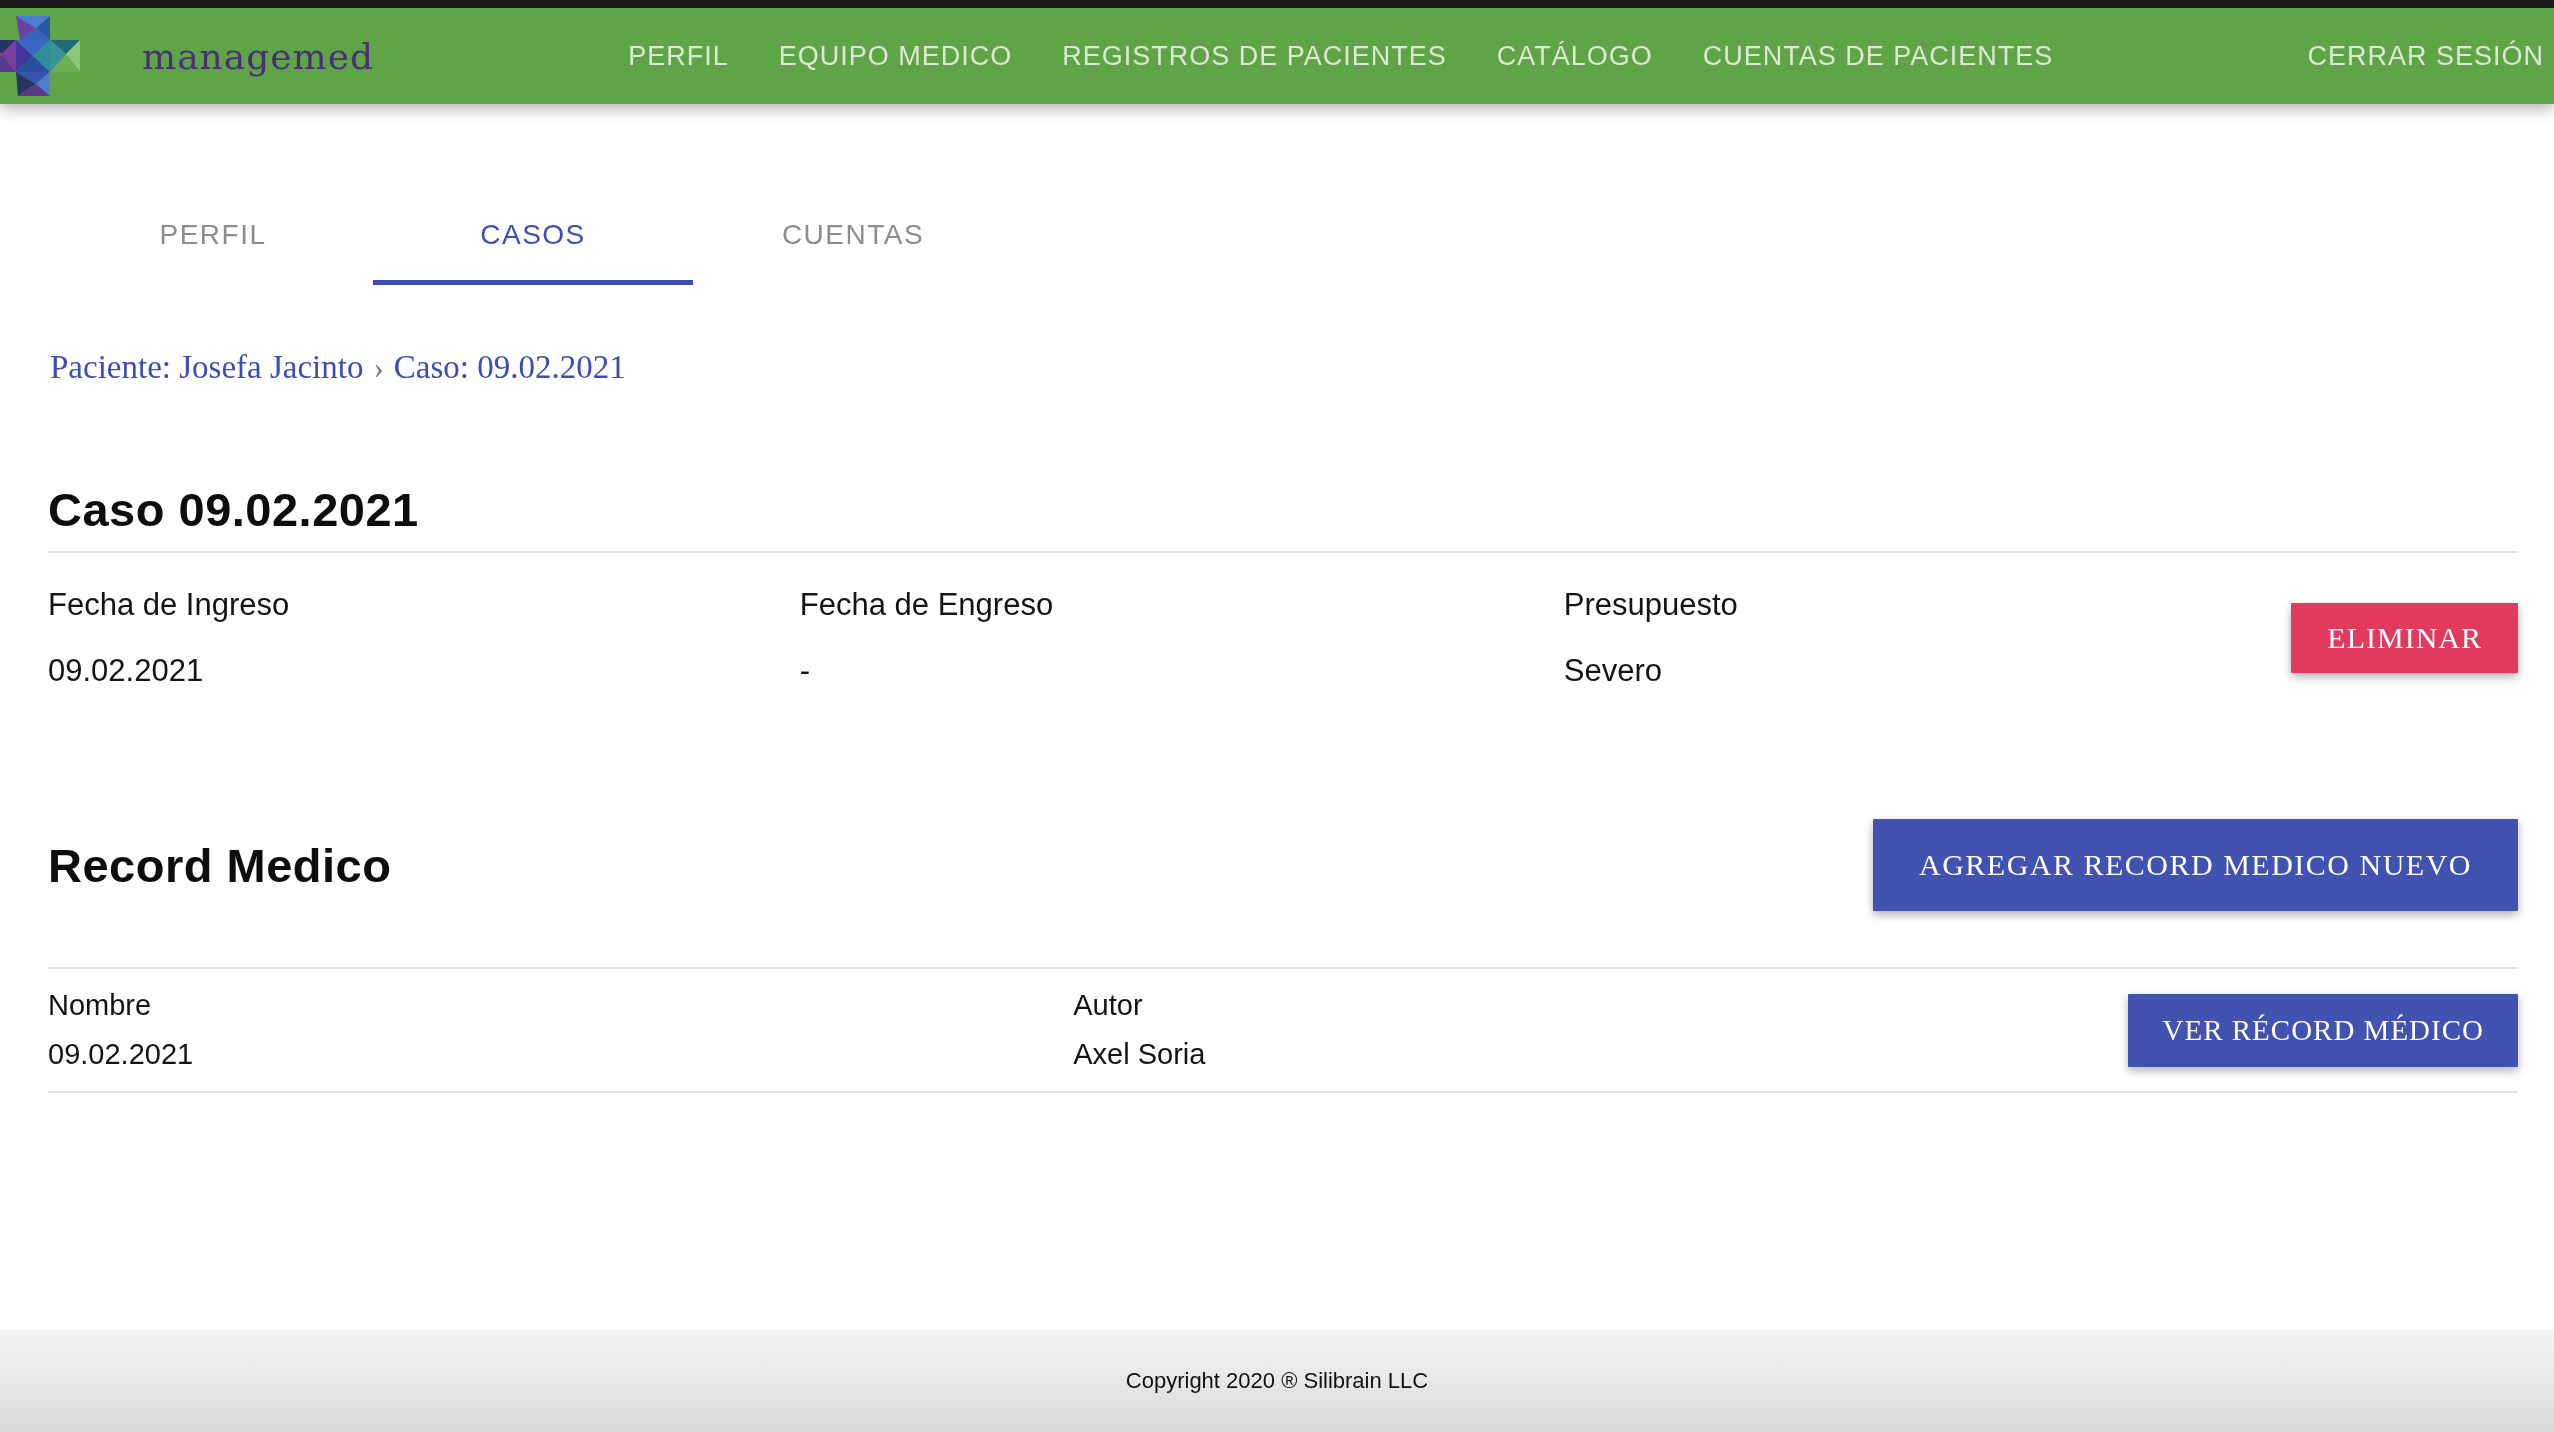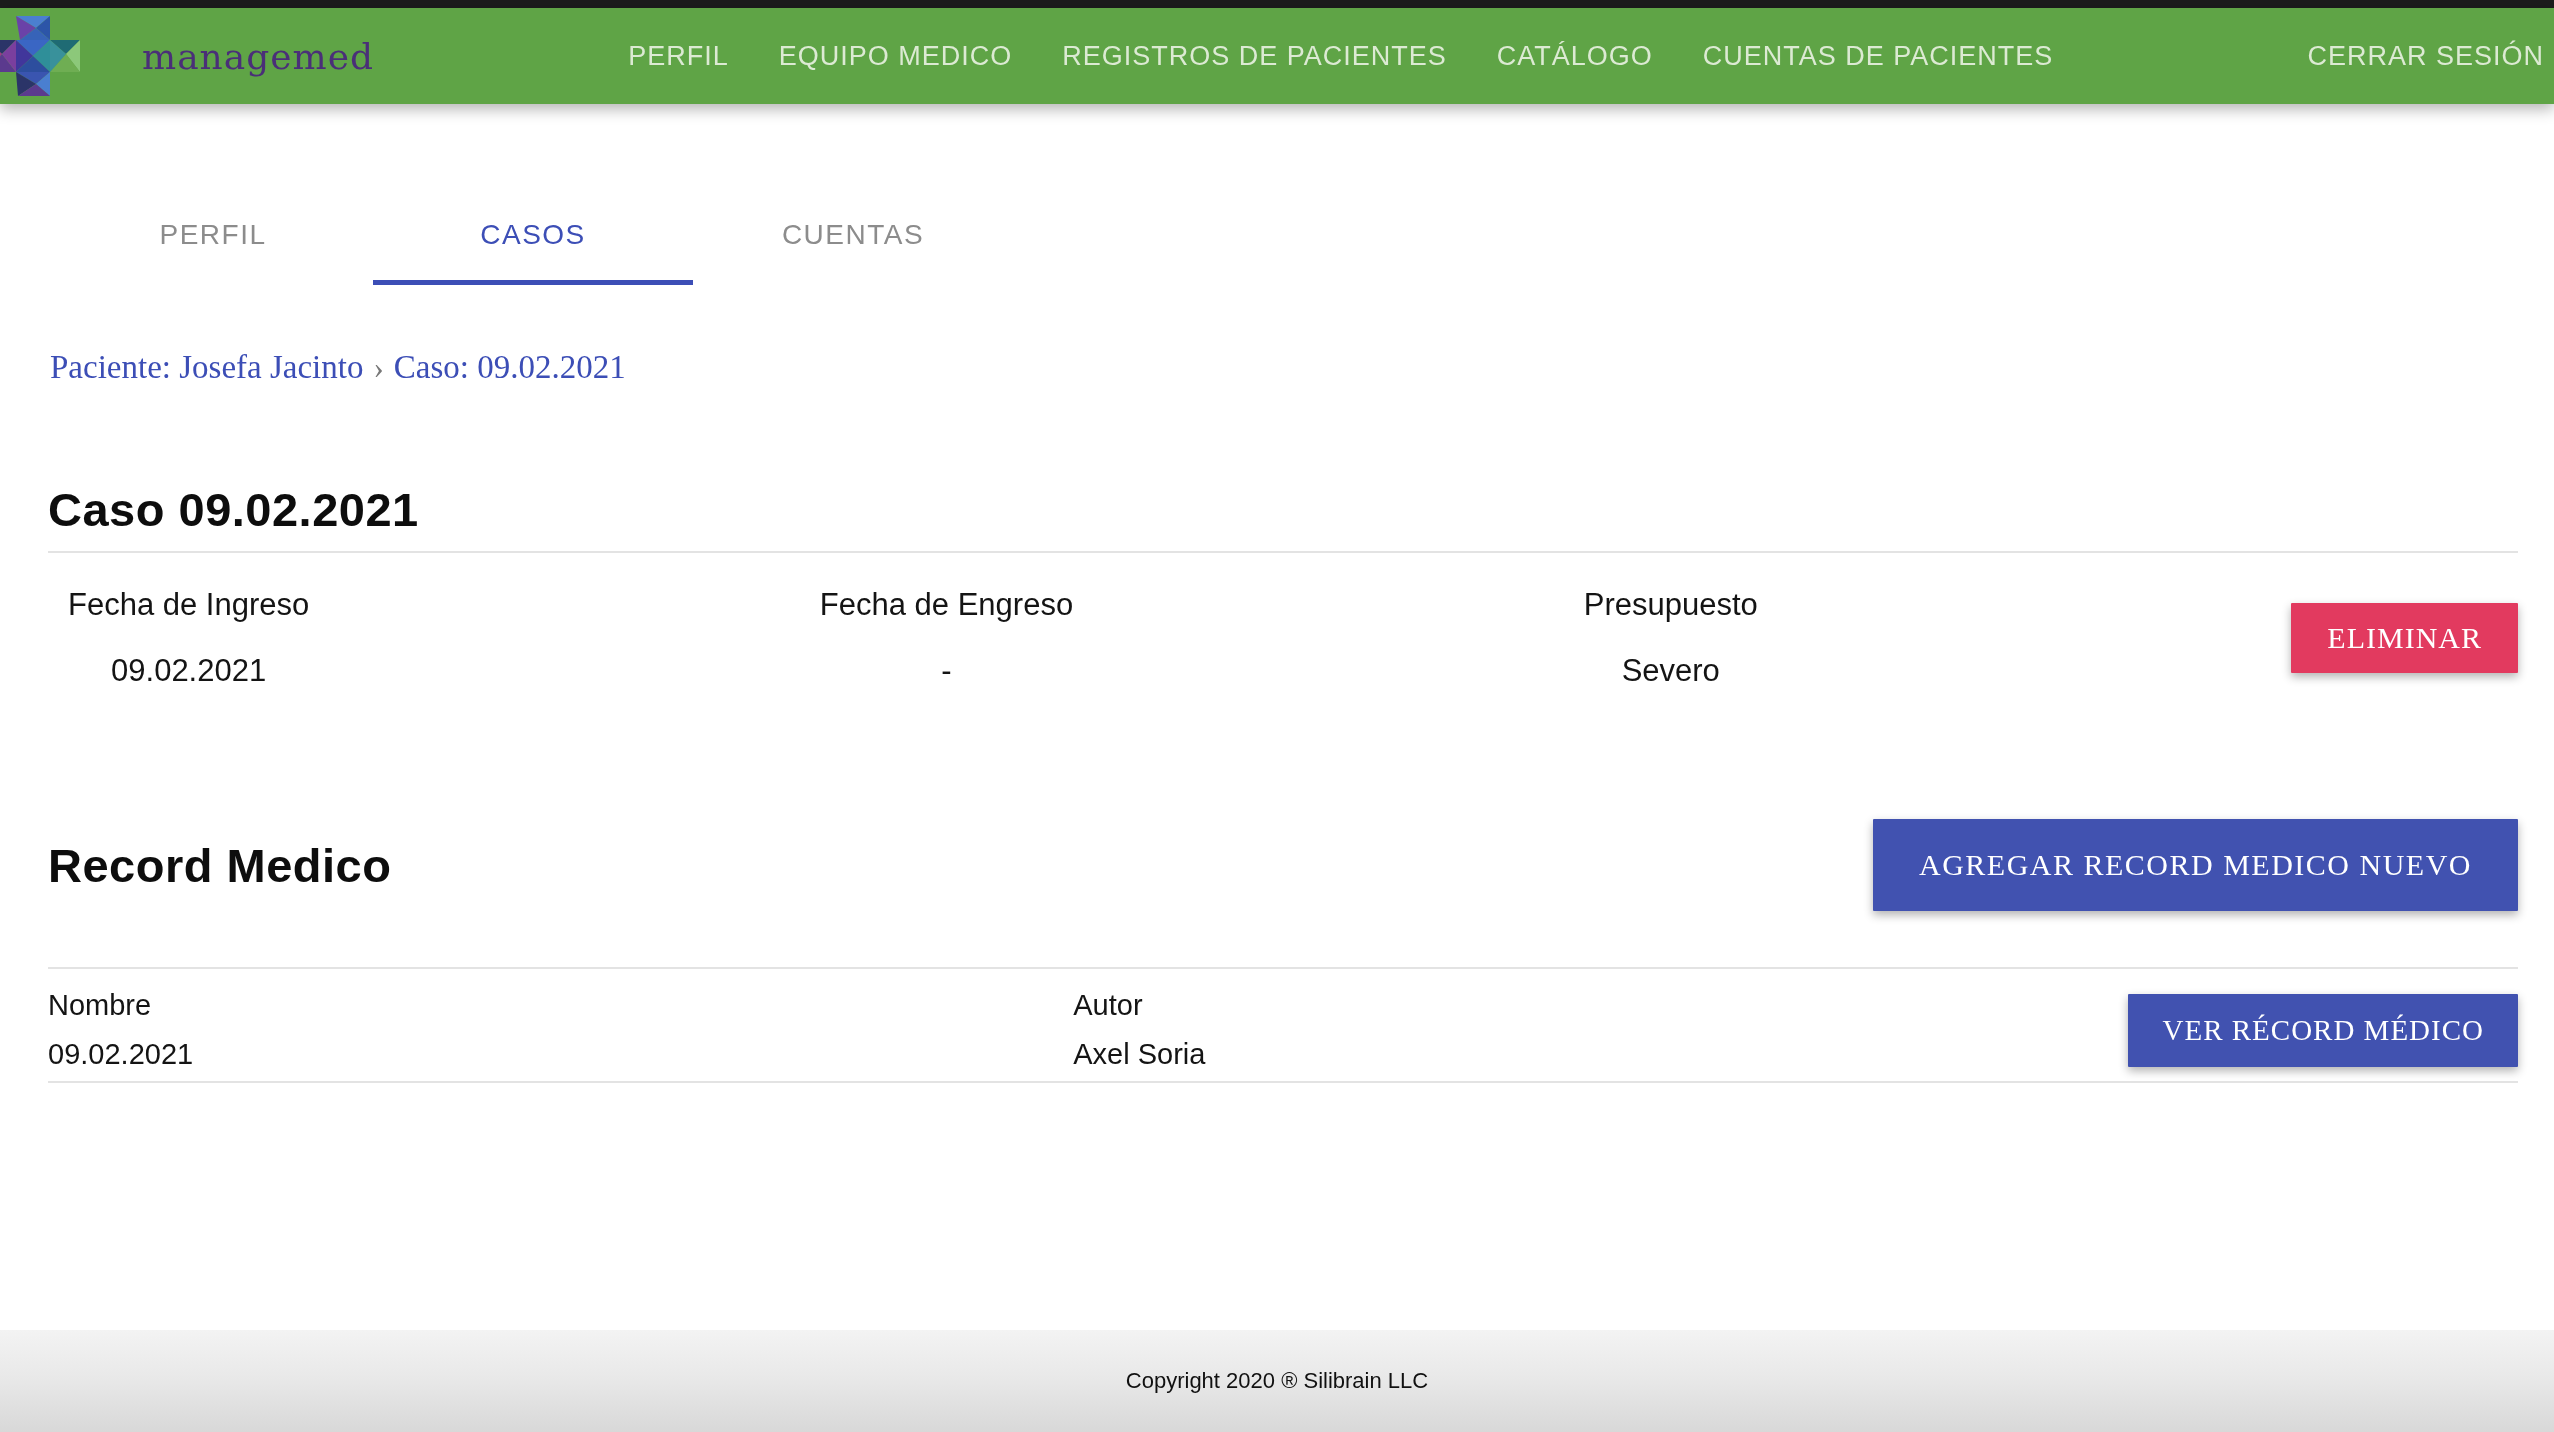--- a/index.html
+++ b/index.html
@@ -84,21 +84,21 @@
 
   .case-title { margin: 96px 0 0; font-size: 47px; font-weight: 700; color: #0d0d0d; letter-spacing: .5px; }
   .divider { border: none; border-top: 2px solid var(--divider, #e3e3e3); margin: 14px 0 0; }
 
   .case-row {
     display: flex;
     justify-content: space-between;
     align-items: center;
     padding: 34px 0 36px;
   }
-  .field { text-align: center; margin-left: 20px; }
+  .field { text-align: left; }
   .field-label { font-size: 31px; color: #141414; }
   .field-value { font-size: 31px; color: #141414; margin-top: 30px; }
 
   .btn {
     border: none;
     border-radius: 1px;
     color: #fff;
     font-family: Liberation Serif, serif;
     cursor: pointer;
     box-shadow: 0 4px 10px rgba(0,0,0,.30);
@@ -124,21 +124,21 @@
   }
   .record-title { font-size: 47px; font-weight: 700; color: #0d0d0d; margin: 0; letter-spacing: .5px; }
 
   .record-table {
     margin-top: 56px;
     border-top: 2px solid var(--divider, #e3e3e3);
     border-bottom: 2px solid var(--divider, #e3e3e3);
     display: flex;
     justify-content: space-between;
     align-items: center;
-    padding: 20px 0 10px;
+    padding: 20px 0 20px;
   }
   .col { display: flex; flex-direction: column; }
   .col-header { font-size: 29px; color: #141414; }
   .col-value { font-size: 29px; color: #141414; margin-top: 16px; }
 
   
   footer {
     flex: 0 0 auto;
     height: 102px;
     background: linear-gradient(180deg, #f3f3f3 0%, #e9e9e9 45%, #d8d8d8 100%);

